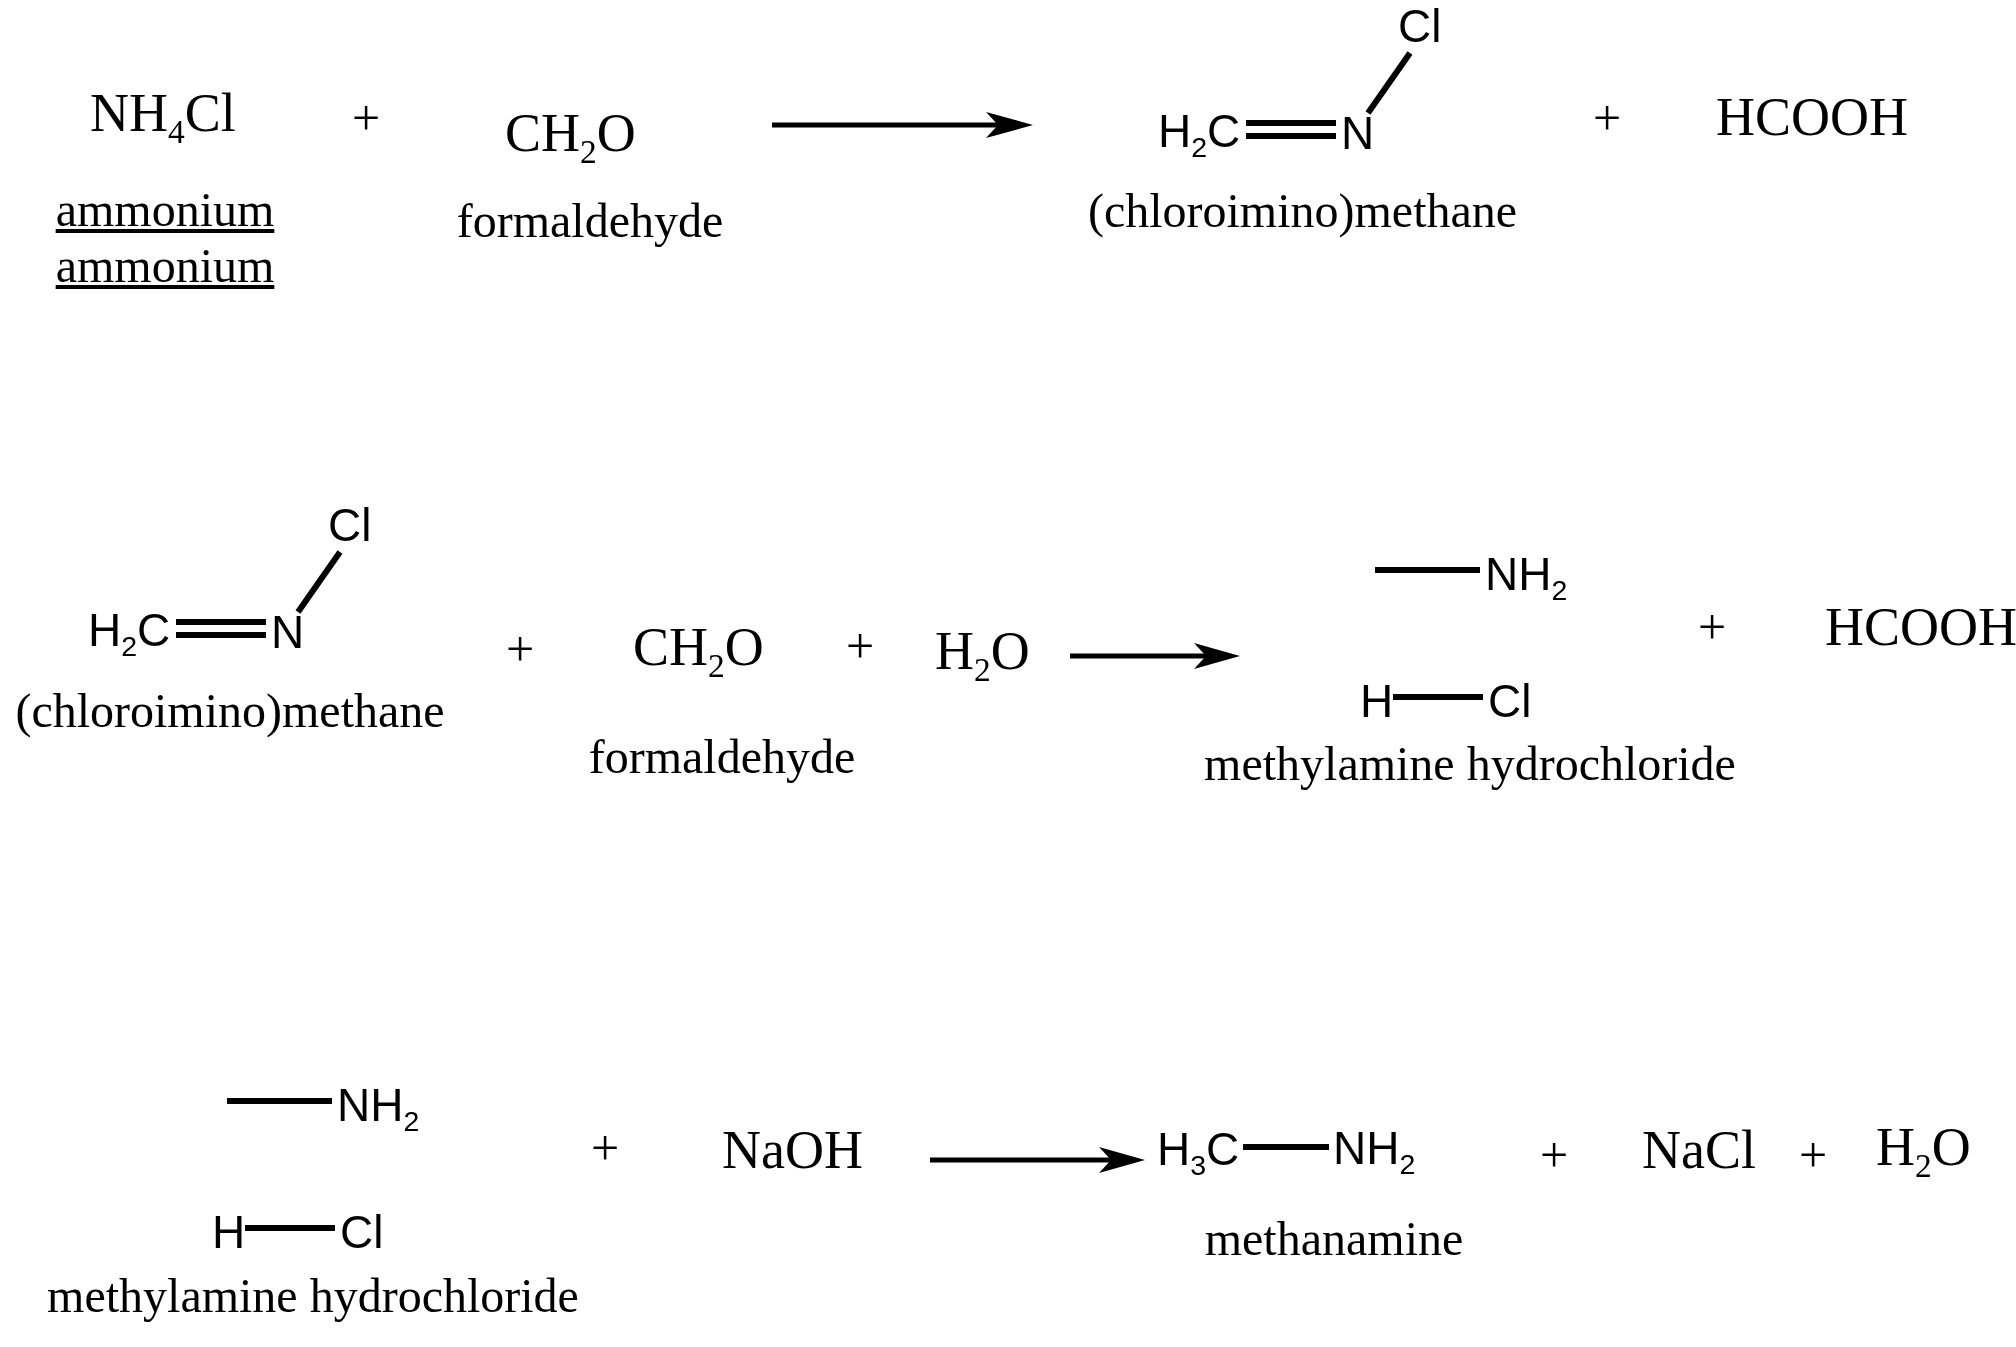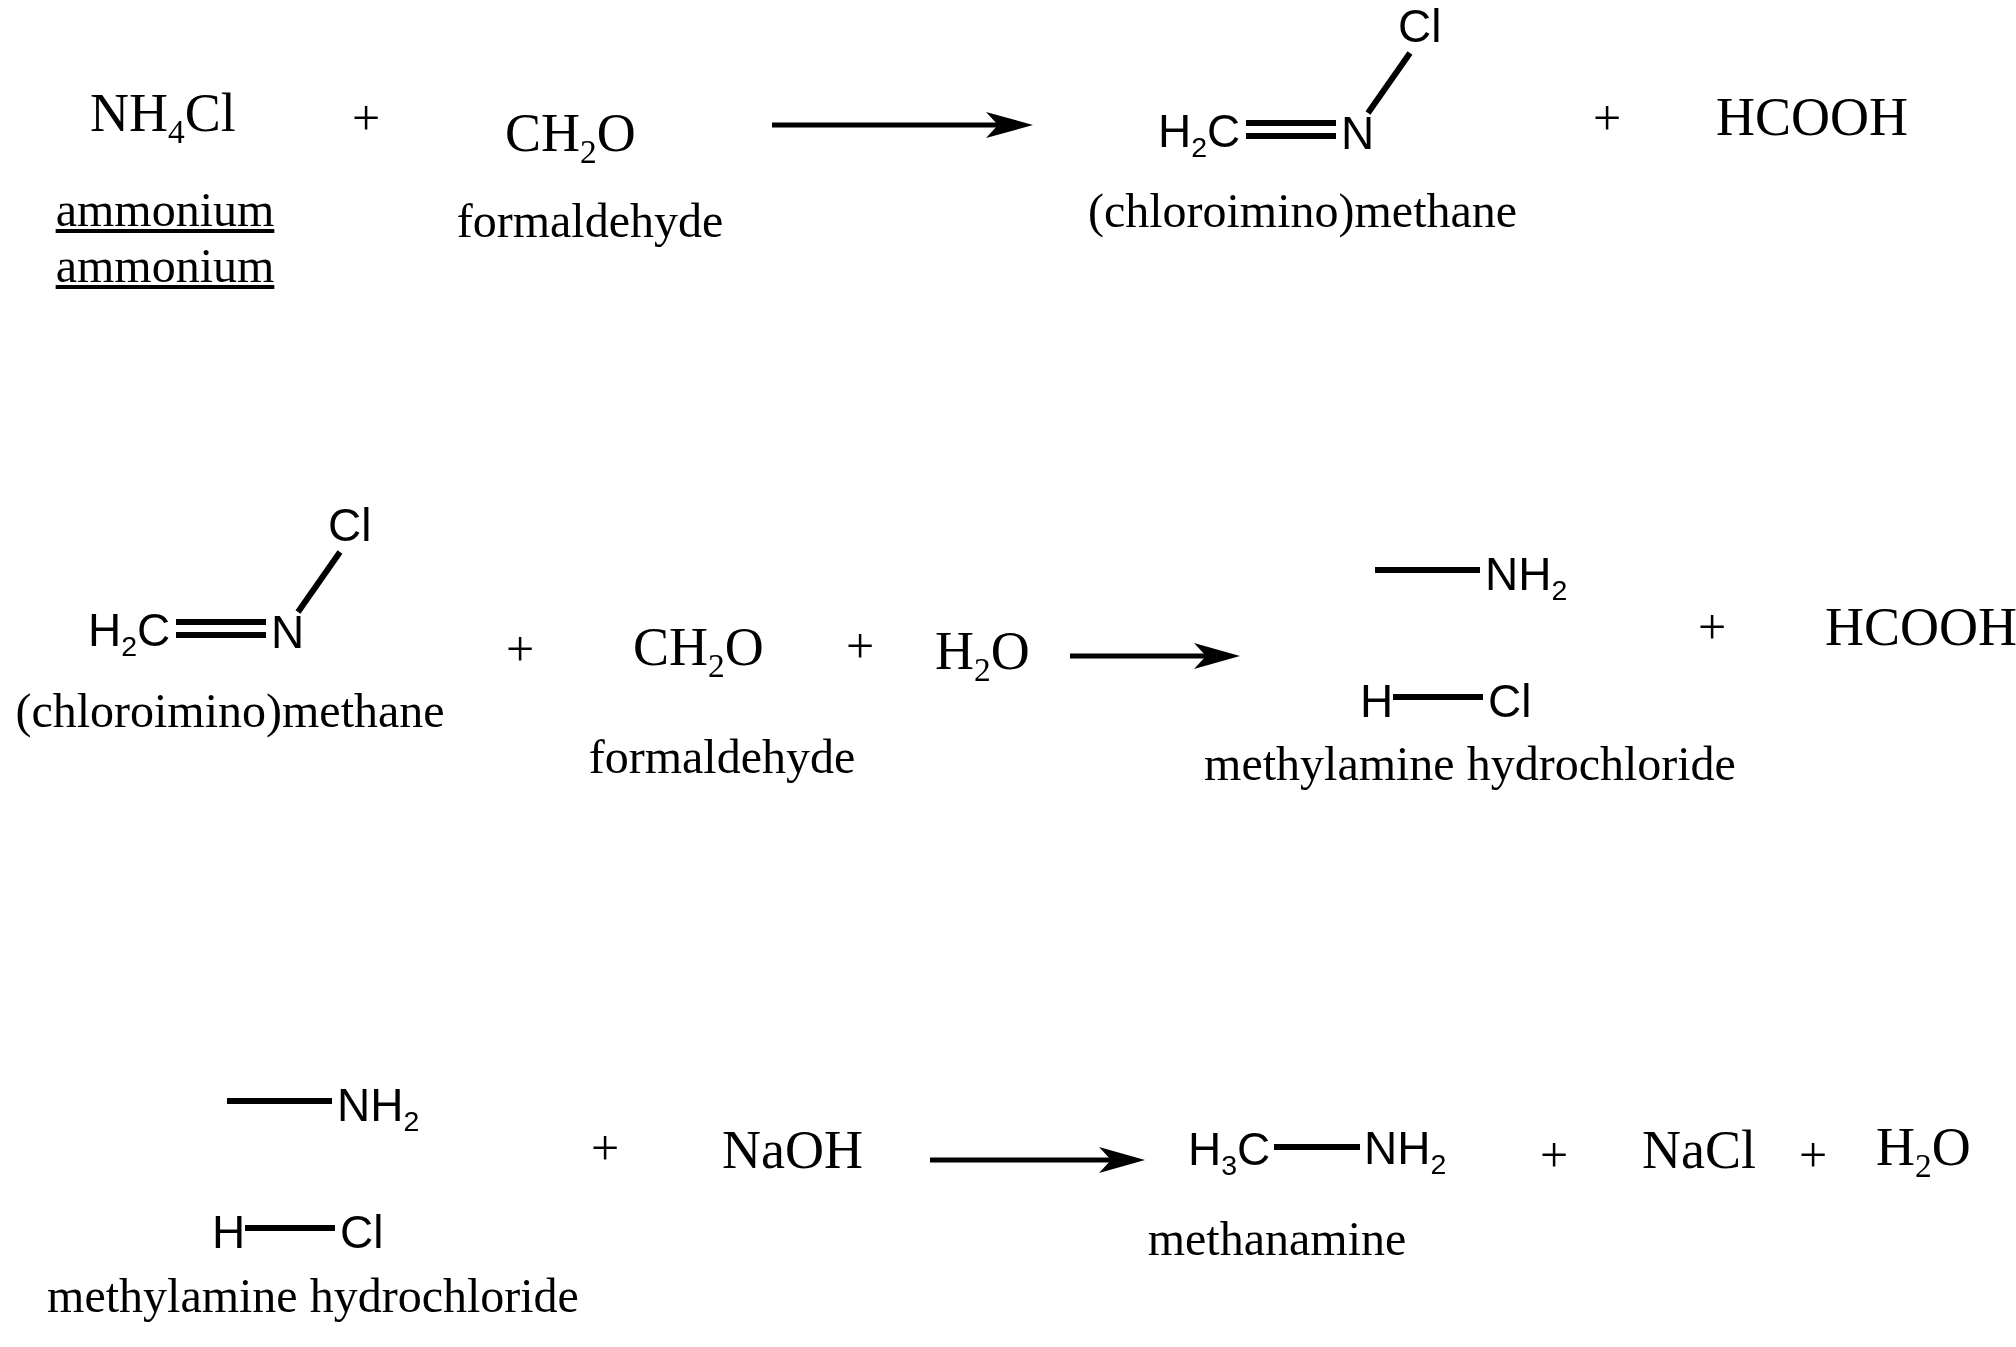--- a/index.html
+++ b/index.html
@@ -122,29 +122,29 @@
 
   <span class="plus" style="left:591px;top:1123px;">+</span>
 
   <span class="formula" style="left:722px;top:1123px;">NaOH</span>
 
   <svg class="bondsvg" style="left:928px;top:1140px;" width="225" height="40">
     <line x1="2" y1="20" x2="190" y2="20" stroke="#000" stroke-width="5"></line>
     <path d="M217,20 L171,7 L183,20 L171,33 Z" fill="#000"></path>
   </svg>
 
-  <div class="struct" style="left:1188px;top:1123px;width:260px;height:55px;">
+  <div class="struct" style="left:1157px;top:1123px;width:260px;height:55px;">
     <span class="atom" style="left:0px;top:3px;"><span>H</span><sub>3</sub><span>C</span></span>
     <svg class="bondsvg" style="left:86px;top:20px;" width="86" height="8">
       <line x1="0" y1="4" x2="86" y2="4" stroke="#000" stroke-width="6"></line>
     </svg>
     <span class="atom" style="left:176px;top:2px;"><span>NH</span><sub>2</sub></span>
   </div>
 
-  <div class="name" style="left:1102px;top:1210px;width:350px;">methanamine</div>
+  <div class="name" style="left:1159px;top:1210px;width:350px;">methanamine</div>
 
   <span class="plus" style="left:1540px;top:1130px;">+</span>
 
   <span class="formula" style="left:1634px;top:1123px;margin-left:8px;">NaCl</span>
 
   <span class="plus" style="left:1799px;top:1130px;">+</span>
 
   <span class="formula" style="left:1876px;top:1120px;"><span>H</span><sub>2</sub><span>O</span></span>
 
 </div>

